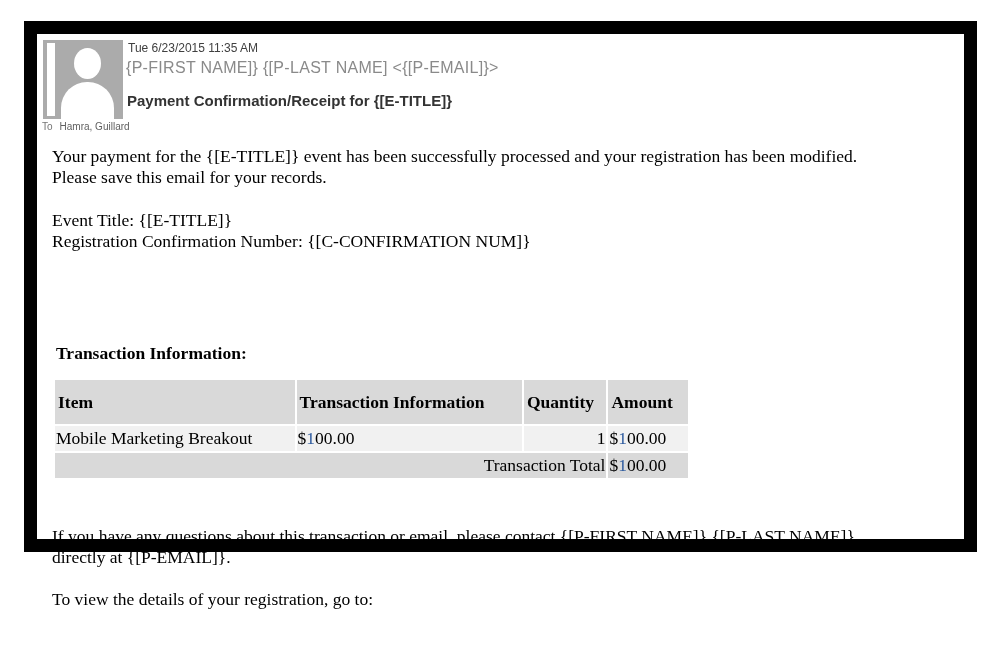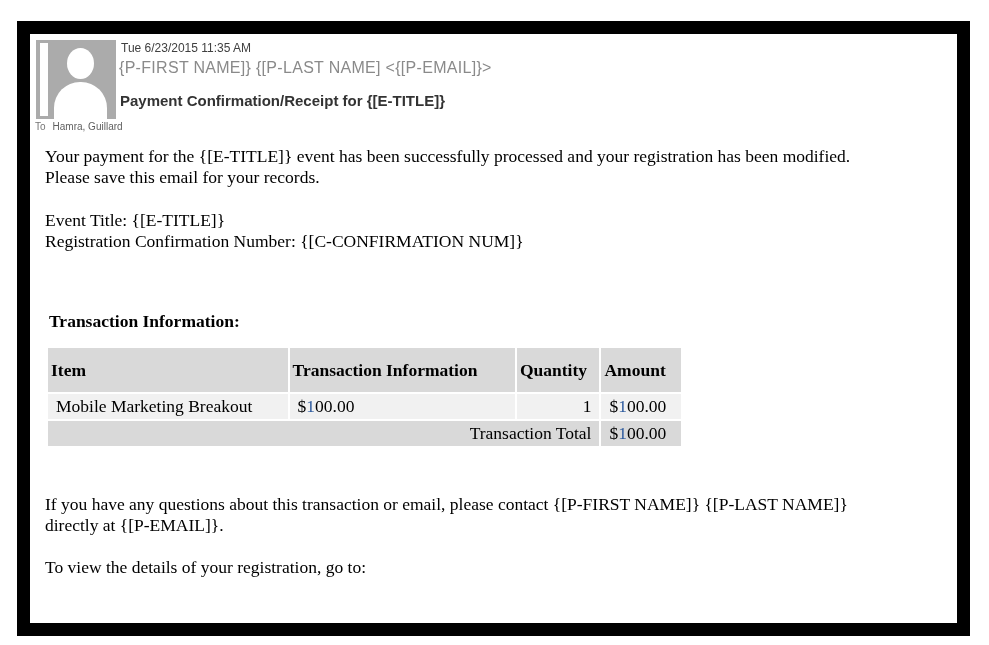--- a/index.html
+++ b/index.html
@@ -1,19 +1,19 @@
 <!DOCTYPE html>
 <html><head>
 <meta charset="utf-8">
 <style>
   * { margin:0; padding:0; box-sizing:border-box; }
   html,body { width:989px; height:645px; background:#ffffff; overflow:hidden;
               font-family:"Liberation Sans", sans-serif; }
 
-  .frame { position:absolute; left:17px; top:21px; width:953px; height:615px;
+  .frame { position:absolute; left:24px; top:21px; width:953px; height:531px;
            border:13px solid #000000; background:#7f1d1d; }
   .inner { position:relative; width:100%; height:100%; background:#ffffff; }
 
   
   .avatar { position:absolute; left:6px; top:6px; width:80px; height:79px;
             background:#ababab; overflow:hidden; }
   .avatar .strip { position:absolute; left:4px; top:3px; width:8px; height:73px; background:#ffffff; }
   .avatar .head  { position:absolute; left:31px; top:8px; width:27px; height:31px;
                    background:#ffffff; border-radius:50%; }
   .avatar .torso { position:absolute; left:18px; top:42px; width:53px; height:40px;
@@ -26,37 +26,37 @@
                    color:#333333; white-space:nowrap; }
   .hdr-to        { position:absolute; left:5px; top:87px; font-size:10px; color:#767676; }
   .hdr-to .recipient { color:#5f5f5f; margin-left:7px; }
 
   
   .body-area { position:absolute; left:15px; top:112px; right:12px;
                font-family:"Liberation Serif", "DejaVu Serif", serif;
                font-size:17.5px; line-height:21px; color:#000000; }
   .body-area .line { display:block; }
   .para-event   { margin-top:22px; }
-  .tx-heading   { margin-top:59px; margin-left:4px; font-weight:700; }
+  .tx-heading   { margin-top:91px; margin-left:4px; font-weight:700; }
   .para-questions { margin-top:46px; }
   .para-goto    { margin-top:21px; }
   .link { color:#0000ee; text-decoration:underline; cursor:pointer; }
 
   
   table.tx { margin-top:14px; margin-left:1px; border-collapse:separate; border-spacing:2px;
              table-layout:fixed; width:637px;
              font-family:"Liberation Serif", "DejaVu Serif", serif;
              font-size:17.5px; color:#000000; }
   table.tx col.c-item { width:238px; }
   table.tx col.c-ti   { width:224px; }
   table.tx col.c-qty  { width:82px;  }
   table.tx col.c-amt  { width:79px;  }
   table.tx th { background:#d9d9d9; font-weight:700; text-align:left;
                 height:44px; padding:8px 3px; vertical-align:middle; }
-  table.tx td { height:25px; padding:1px 8px; vertical-align:middle; }
+  table.tx td { height:25px; padding:1px 1px; vertical-align:middle; }
   tr.data-row td { background:#f1f1f1; }
   tr.total-row td { background:#d9d9d9; }
   td.num, th.num { text-align:left; }
   td.qty { text-align:right; padding-right:7px; }
   .total-label { font-weight:400; text-align:right; padding-right:4px; }
   .blue-digit { color:#2e5b9e; }
 </style>
 </head>
 <body>
 

